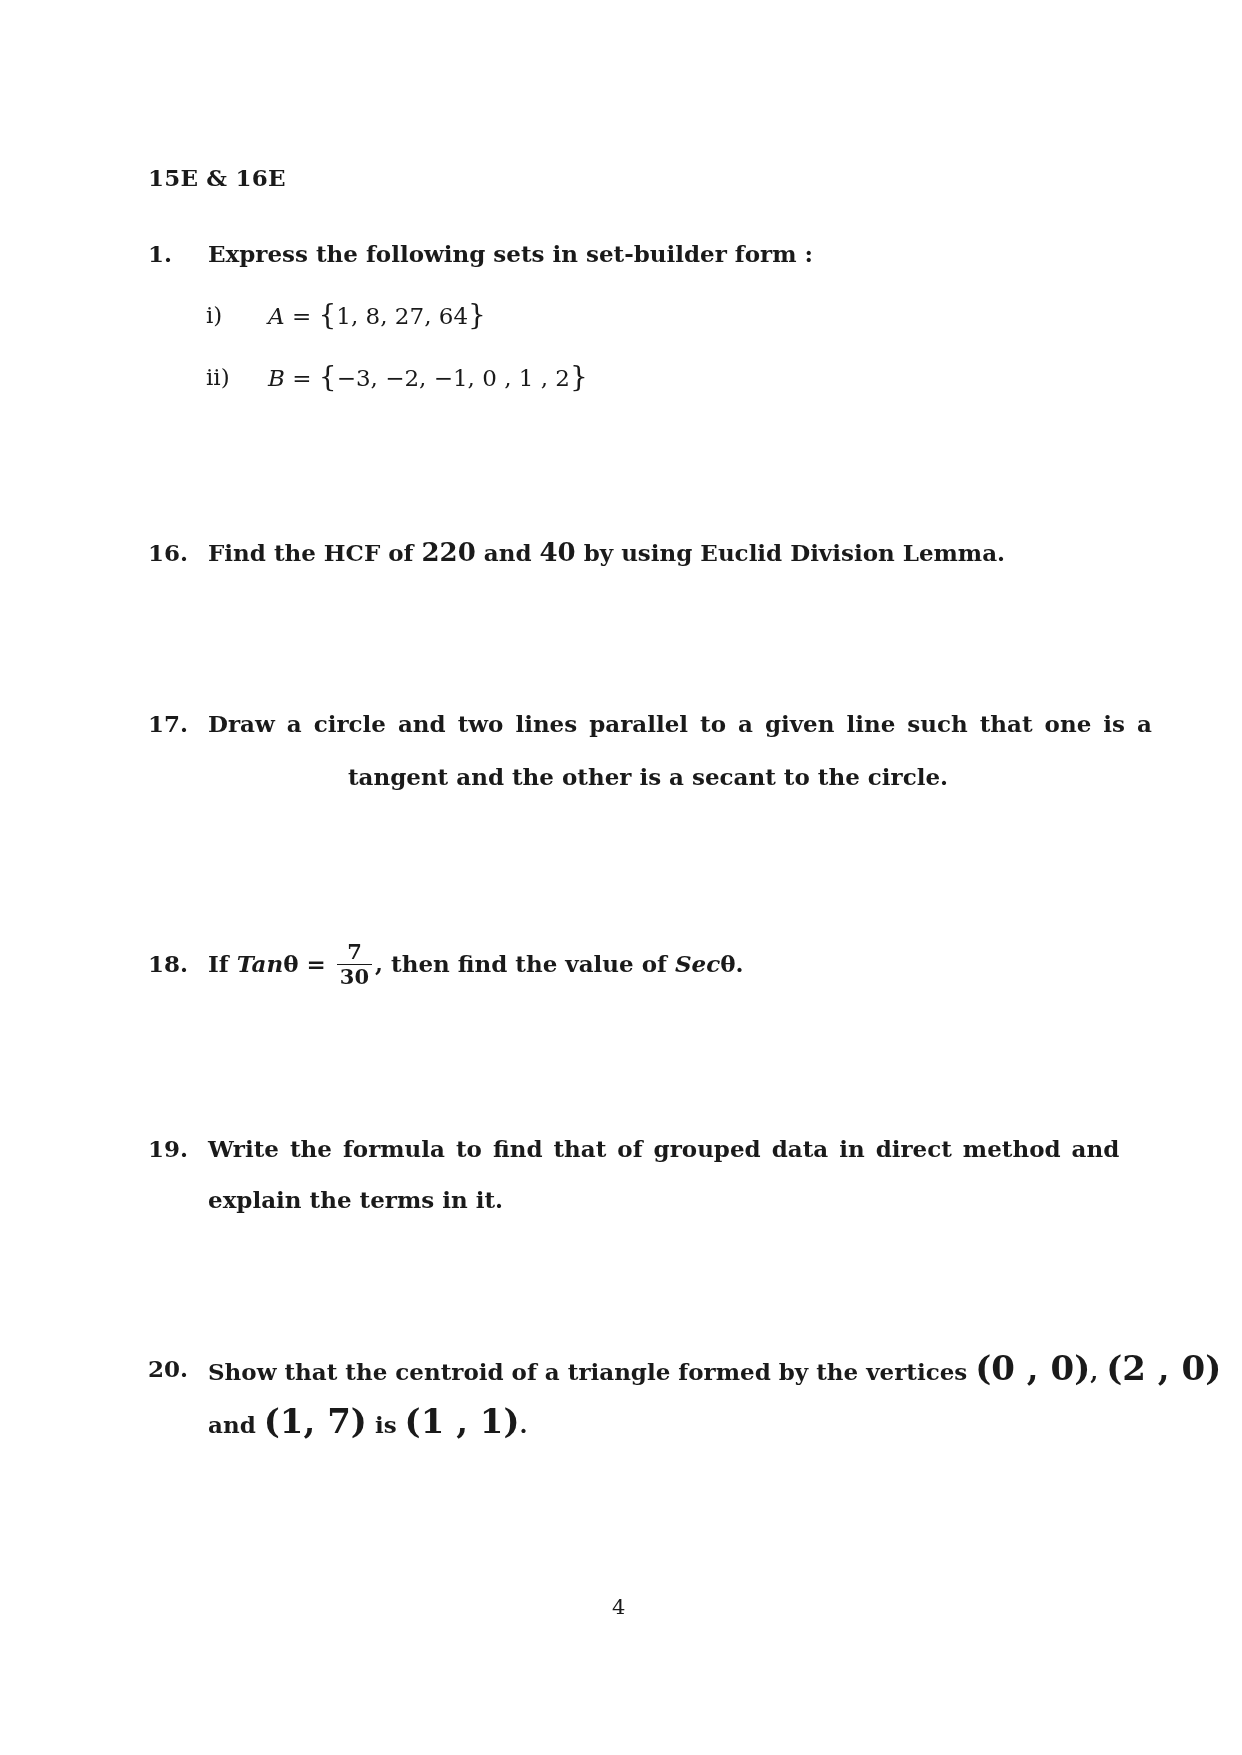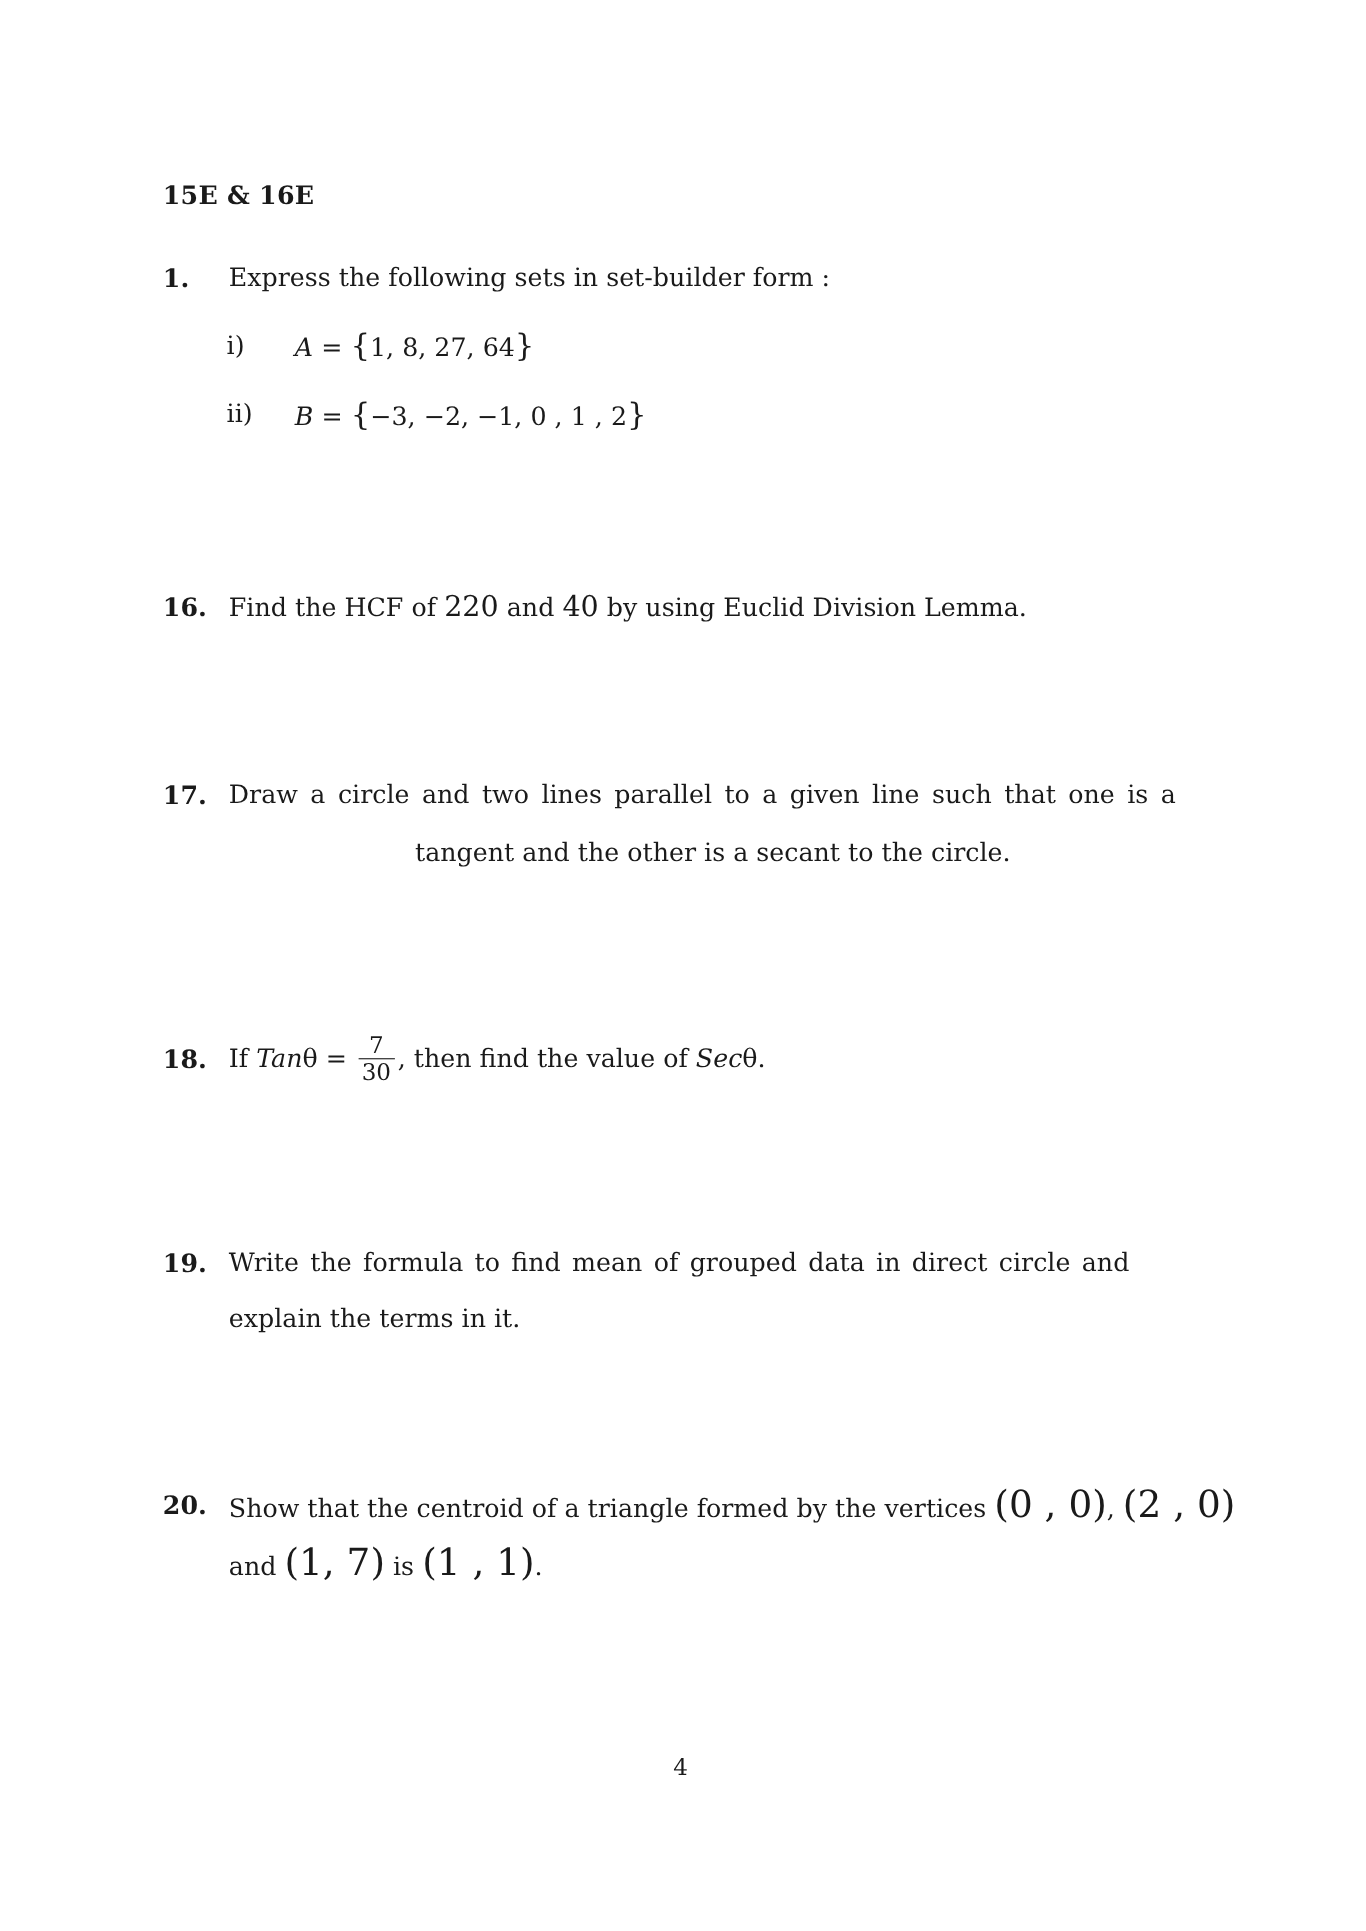--- a/index.html
+++ b/index.html
@@ -5,21 +5,21 @@
   html, body { margin: 0; padding: 0; background: #ffffff; }
   body {
     width: 1242px; height: 1755px; position: relative; overflow: hidden;
     font-family: "DejaVu Serif", "Liberation Serif", serif;
     color: #1a1a1a;
   }
   .page { position: absolute; left: 0; top: 0; width: 1242px; height: 1755px; margin-top: 12px; }
   .header { position: absolute; left: 148px; top: 152px; font-size: 23px; font-weight: bold; letter-spacing: 0.2px; }
   .q { position: absolute; left: 148px; font-size: 23px; line-height: 53px; }
   .qnum { position: absolute; left: 0; top: 0; font-weight: bold; }
-  .qbody { position: absolute; left: 60px; top: 0; width: 880px; white-space: nowrap; }
+  .qbody { position: absolute; left: 60px; top: 0; width: 880px; white-space: nowrap; font-weight: bold; }
   .sub { position: absolute; font-size: 23px; line-height: 30px; }
   .sublabel { position: absolute; left: 0; top: 0; }
   .subexpr { position: absolute; left: 62px; top: 0; white-space: nowrap; }
   .it { font-style: italic; }
   .brace { font-size: 28px; font-weight: 300; }
   .num-lg { font-size: 26px; }
   .frac { display: inline-block; vertical-align: middle; text-align: center; font-size: 21px; line-height: 24px; position: relative; top: -2px; margin: 0 3px; }
   .frac .top { display: block; border-bottom: 1.4px solid #1a1a1a; padding: 0 3px; }
   .frac .bot { display: block; padding: 0 3px; }
   .paren { font-size: 34px; }
@@ -60,21 +60,21 @@
     <span class="qbody" style="top:53px;text-align:center;">tangent and the other is a secant to the circle.</span>
   </div>
 
   <div class="q" style="top:925px;">
     <span class="qnum">18.</span>
     <span class="qbody"><span>If </span><span class="it">Tan</span><span>θ</span><span> = </span><span class="frac"><span class="top">7</span><span class="bot">30</span></span><span>, then find the value of </span><span class="it">Sec</span><span>θ</span><span>.</span></span>
   </div>
 
   <div class="q" style="top:1110px;">
     <span class="qnum">19.</span>
-    <span class="qbody" style="word-spacing:3px;">Write the formula to find mean of grouped data in direct circle and</span>
+    <span class="qbody" style="word-spacing:3px;">Write the formula to find that of grouped data in direct method and</span>
     <span class="qbody" style="top:51px;">explain the terms in it.</span>
   </div>
 
   <div class="q" style="top:1330px;">
     <span class="qnum">20.</span>
     <span class="qbody"><span>Show that the centroid of a triangle formed by the vertices </span><span class="paren">(0 , 0)</span><span>, </span><span class="paren">(2 , 0)</span></span>
     <span class="qbody" style="top:53px;"><span>and </span><span class="paren">(1, 7)</span><span> is </span><span class="paren">(1 , 1)</span><span>.</span></span>
   </div>
 
   <div class="pagenum">4</div>

